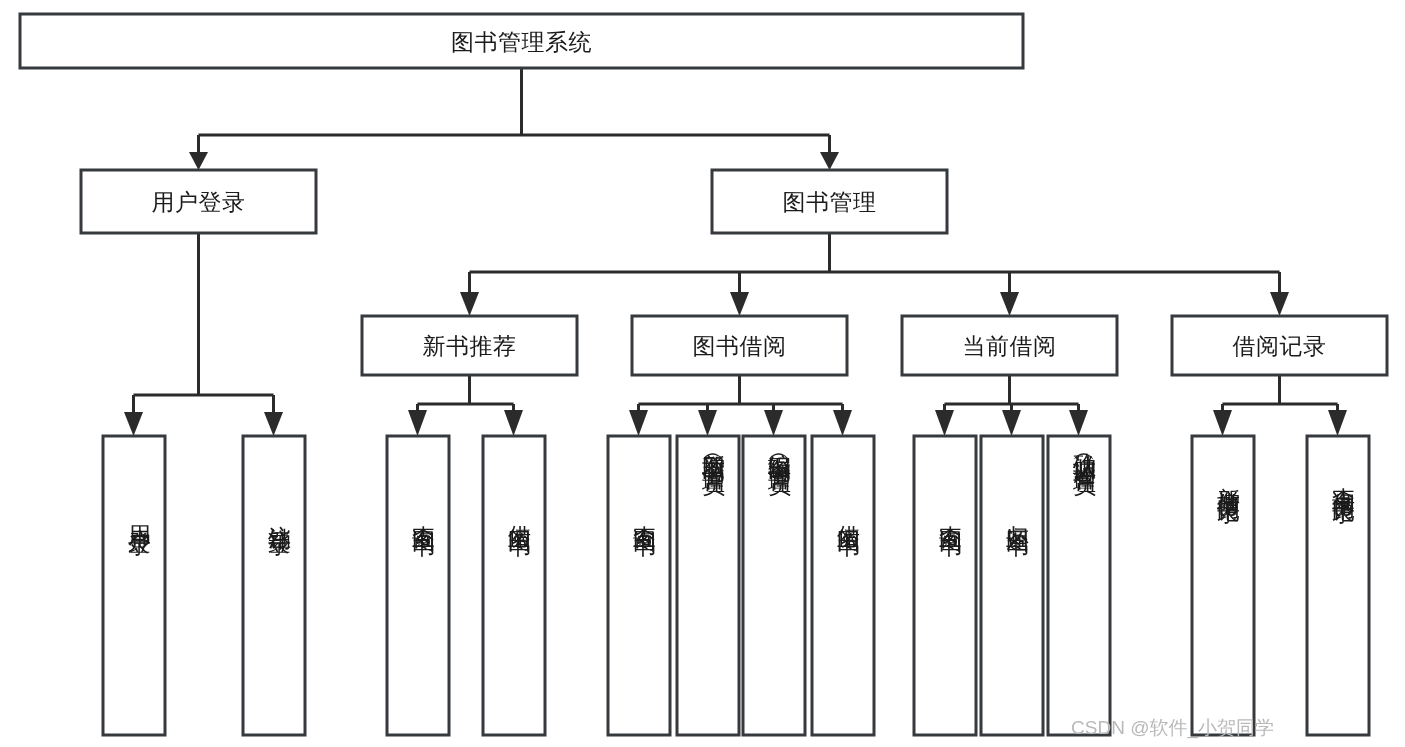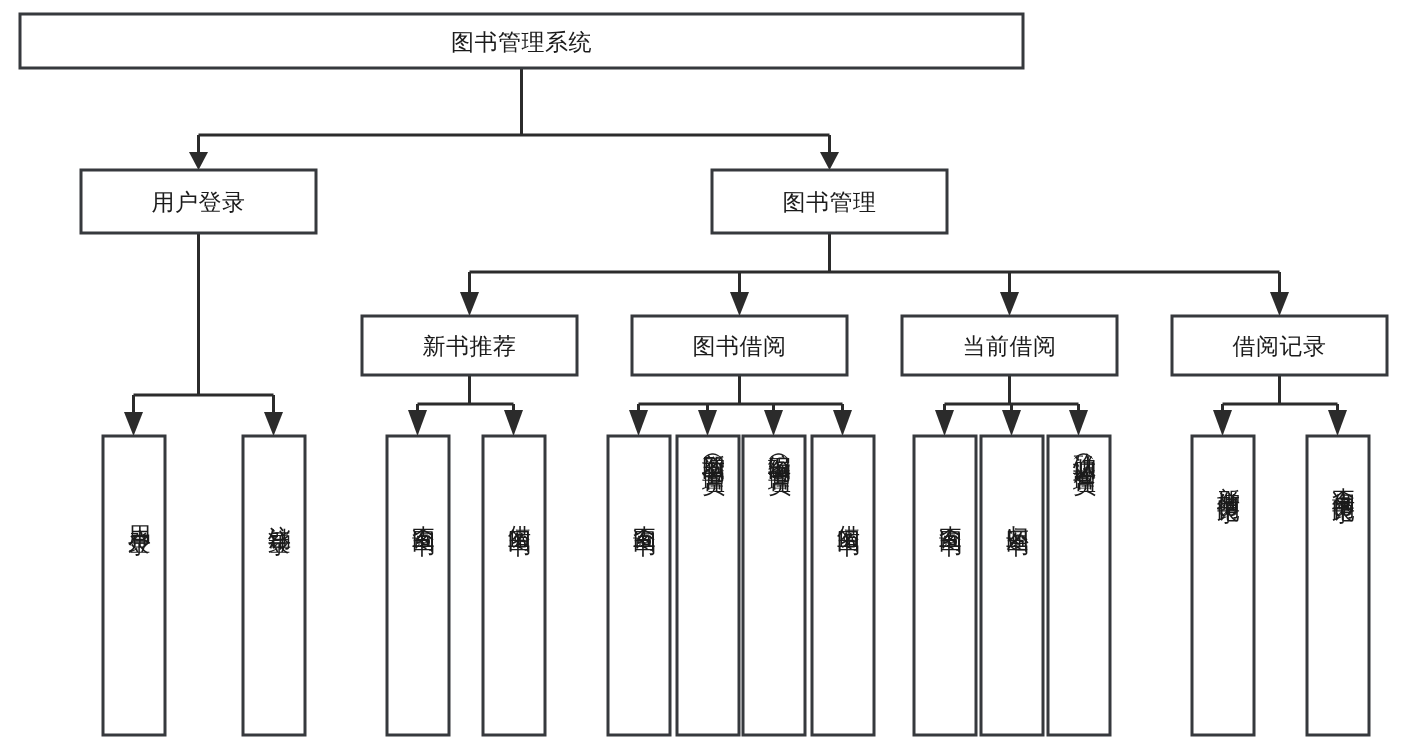--- a/index.html
+++ b/index.html
@@ -244,14 +244,15 @@
       <text class="node-label-v" x="1229" y="478">新增借阅记录</text>
     </g>
 
     <g>
       <rect class="node-box" x="1307" y="436" width="62" height="299"></rect>
       <text class="node-label-v" x="1344" y="478">查询借阅记录</text>
     </g>
 
   </svg>
 
+  <div class="watermark">CSDN @软件_小贺同学</div>
 
 </div>
 
 </body></html>

